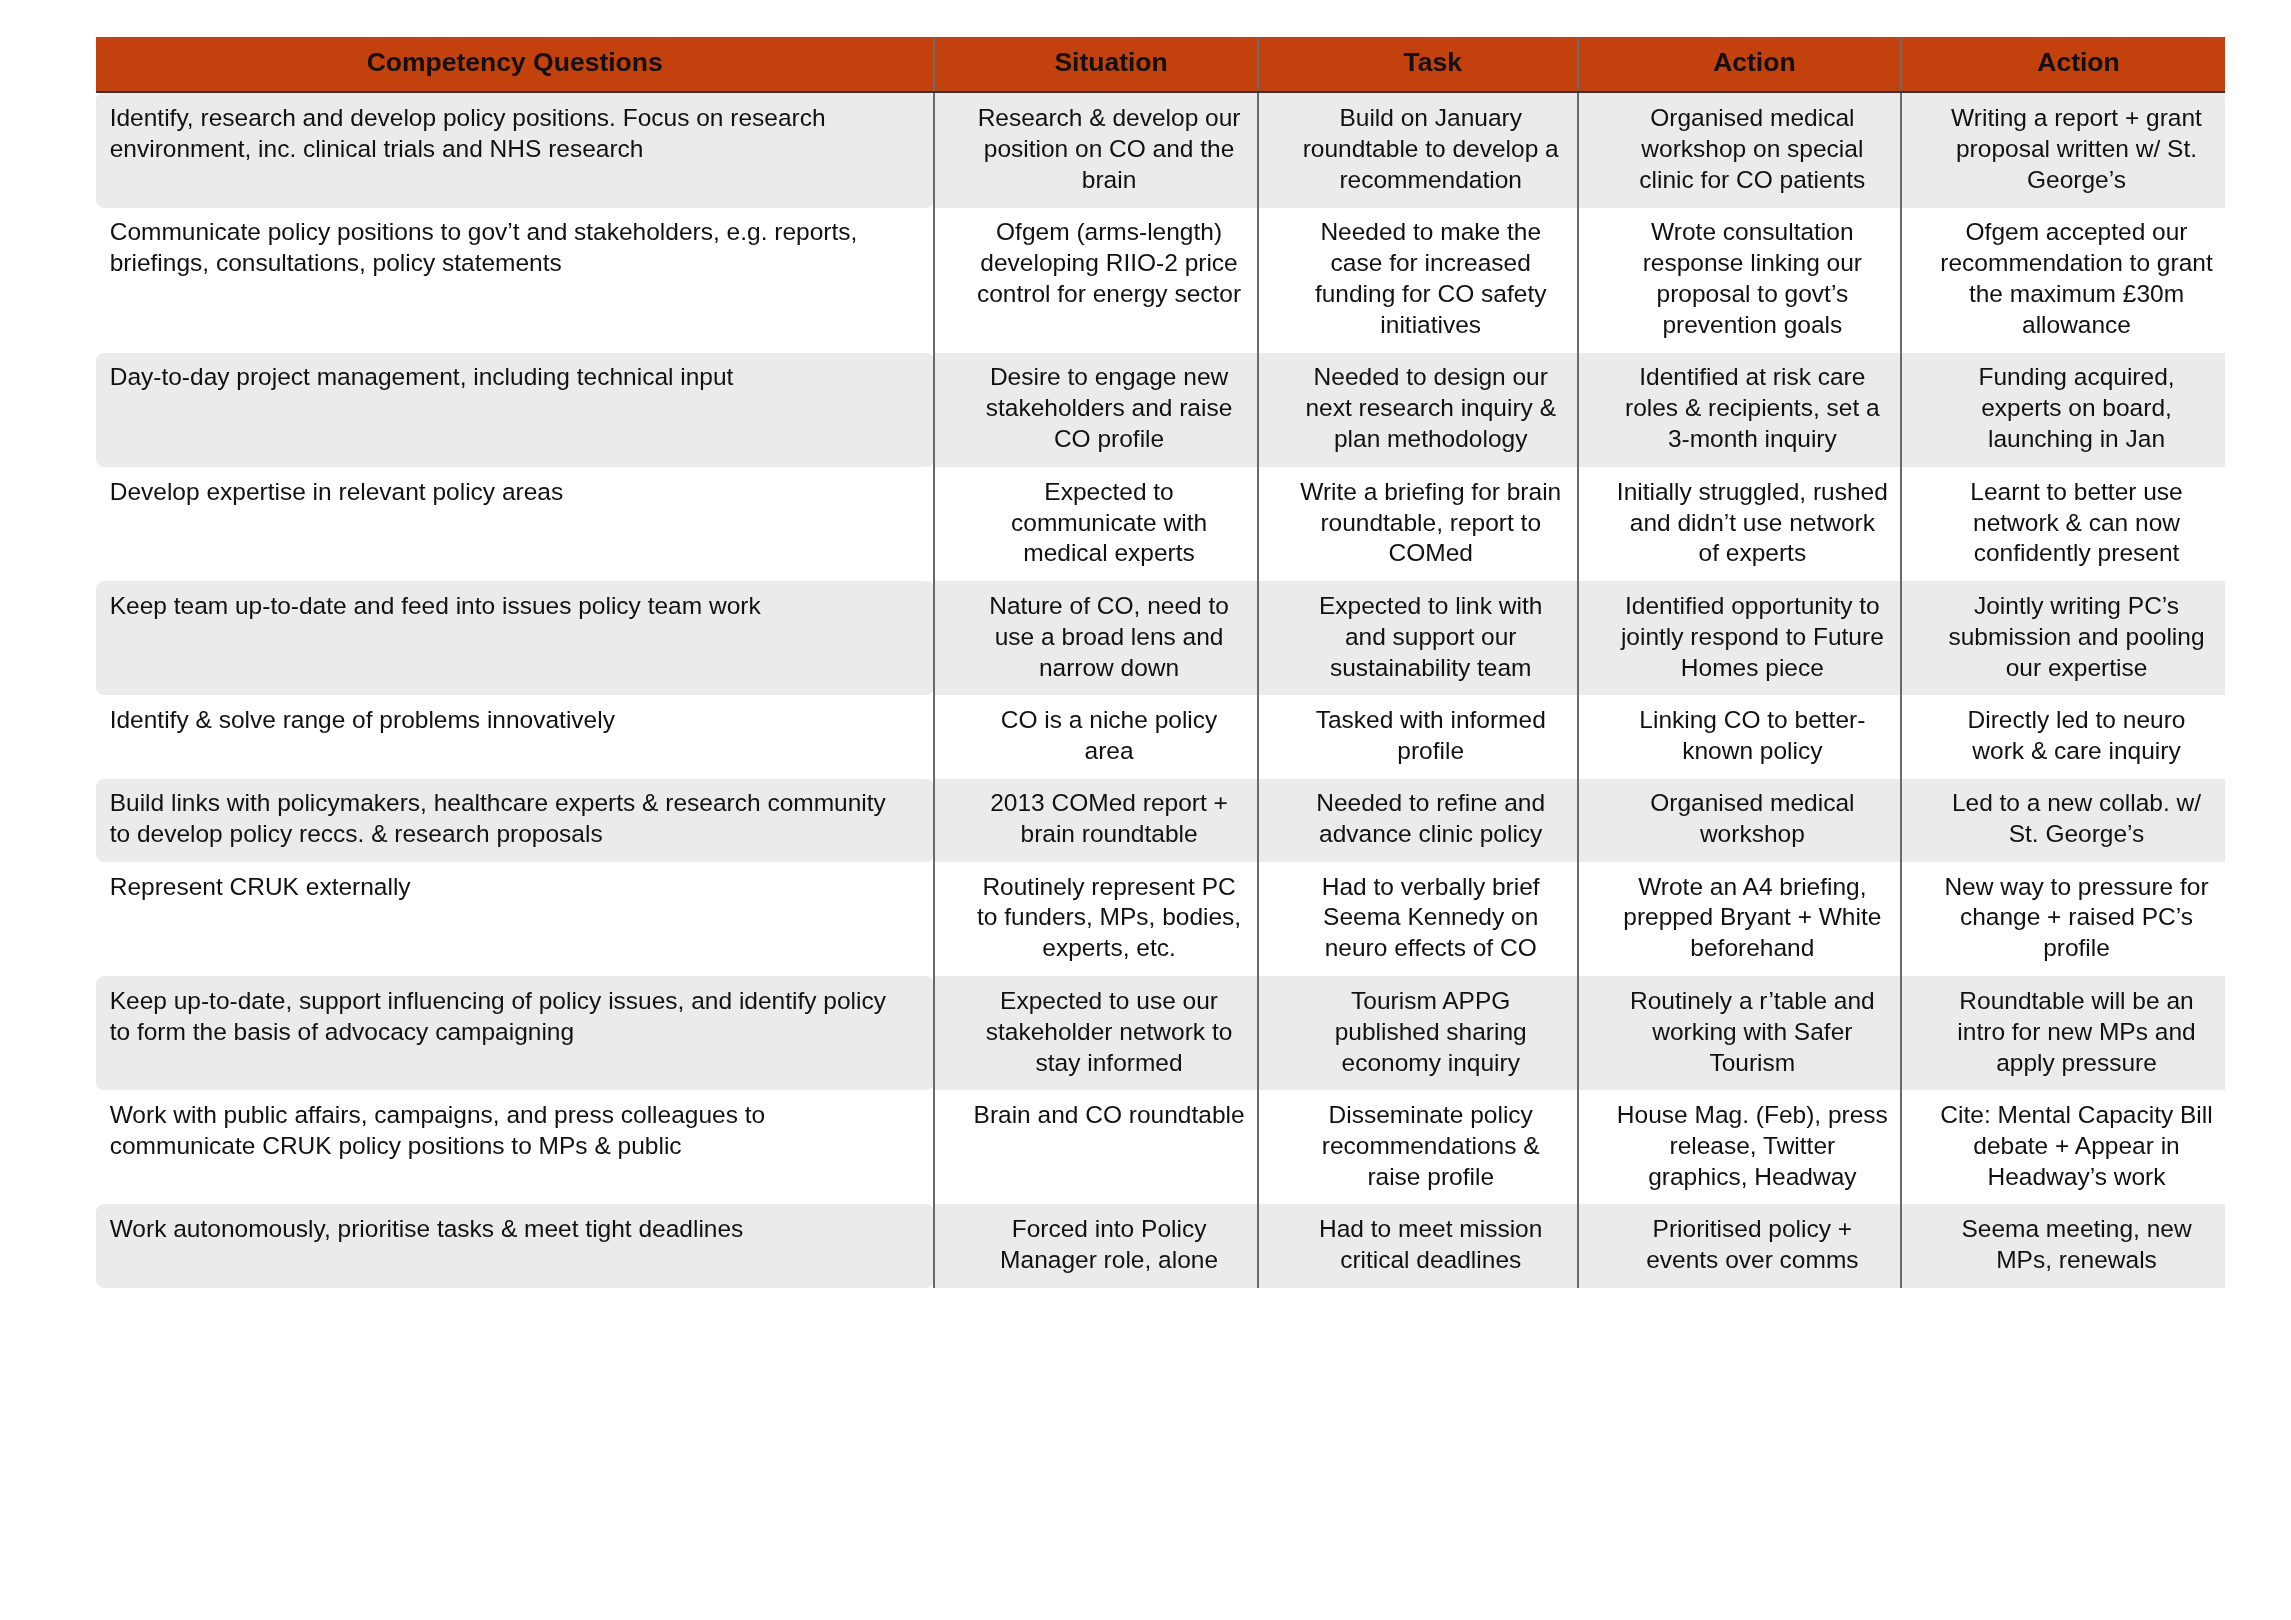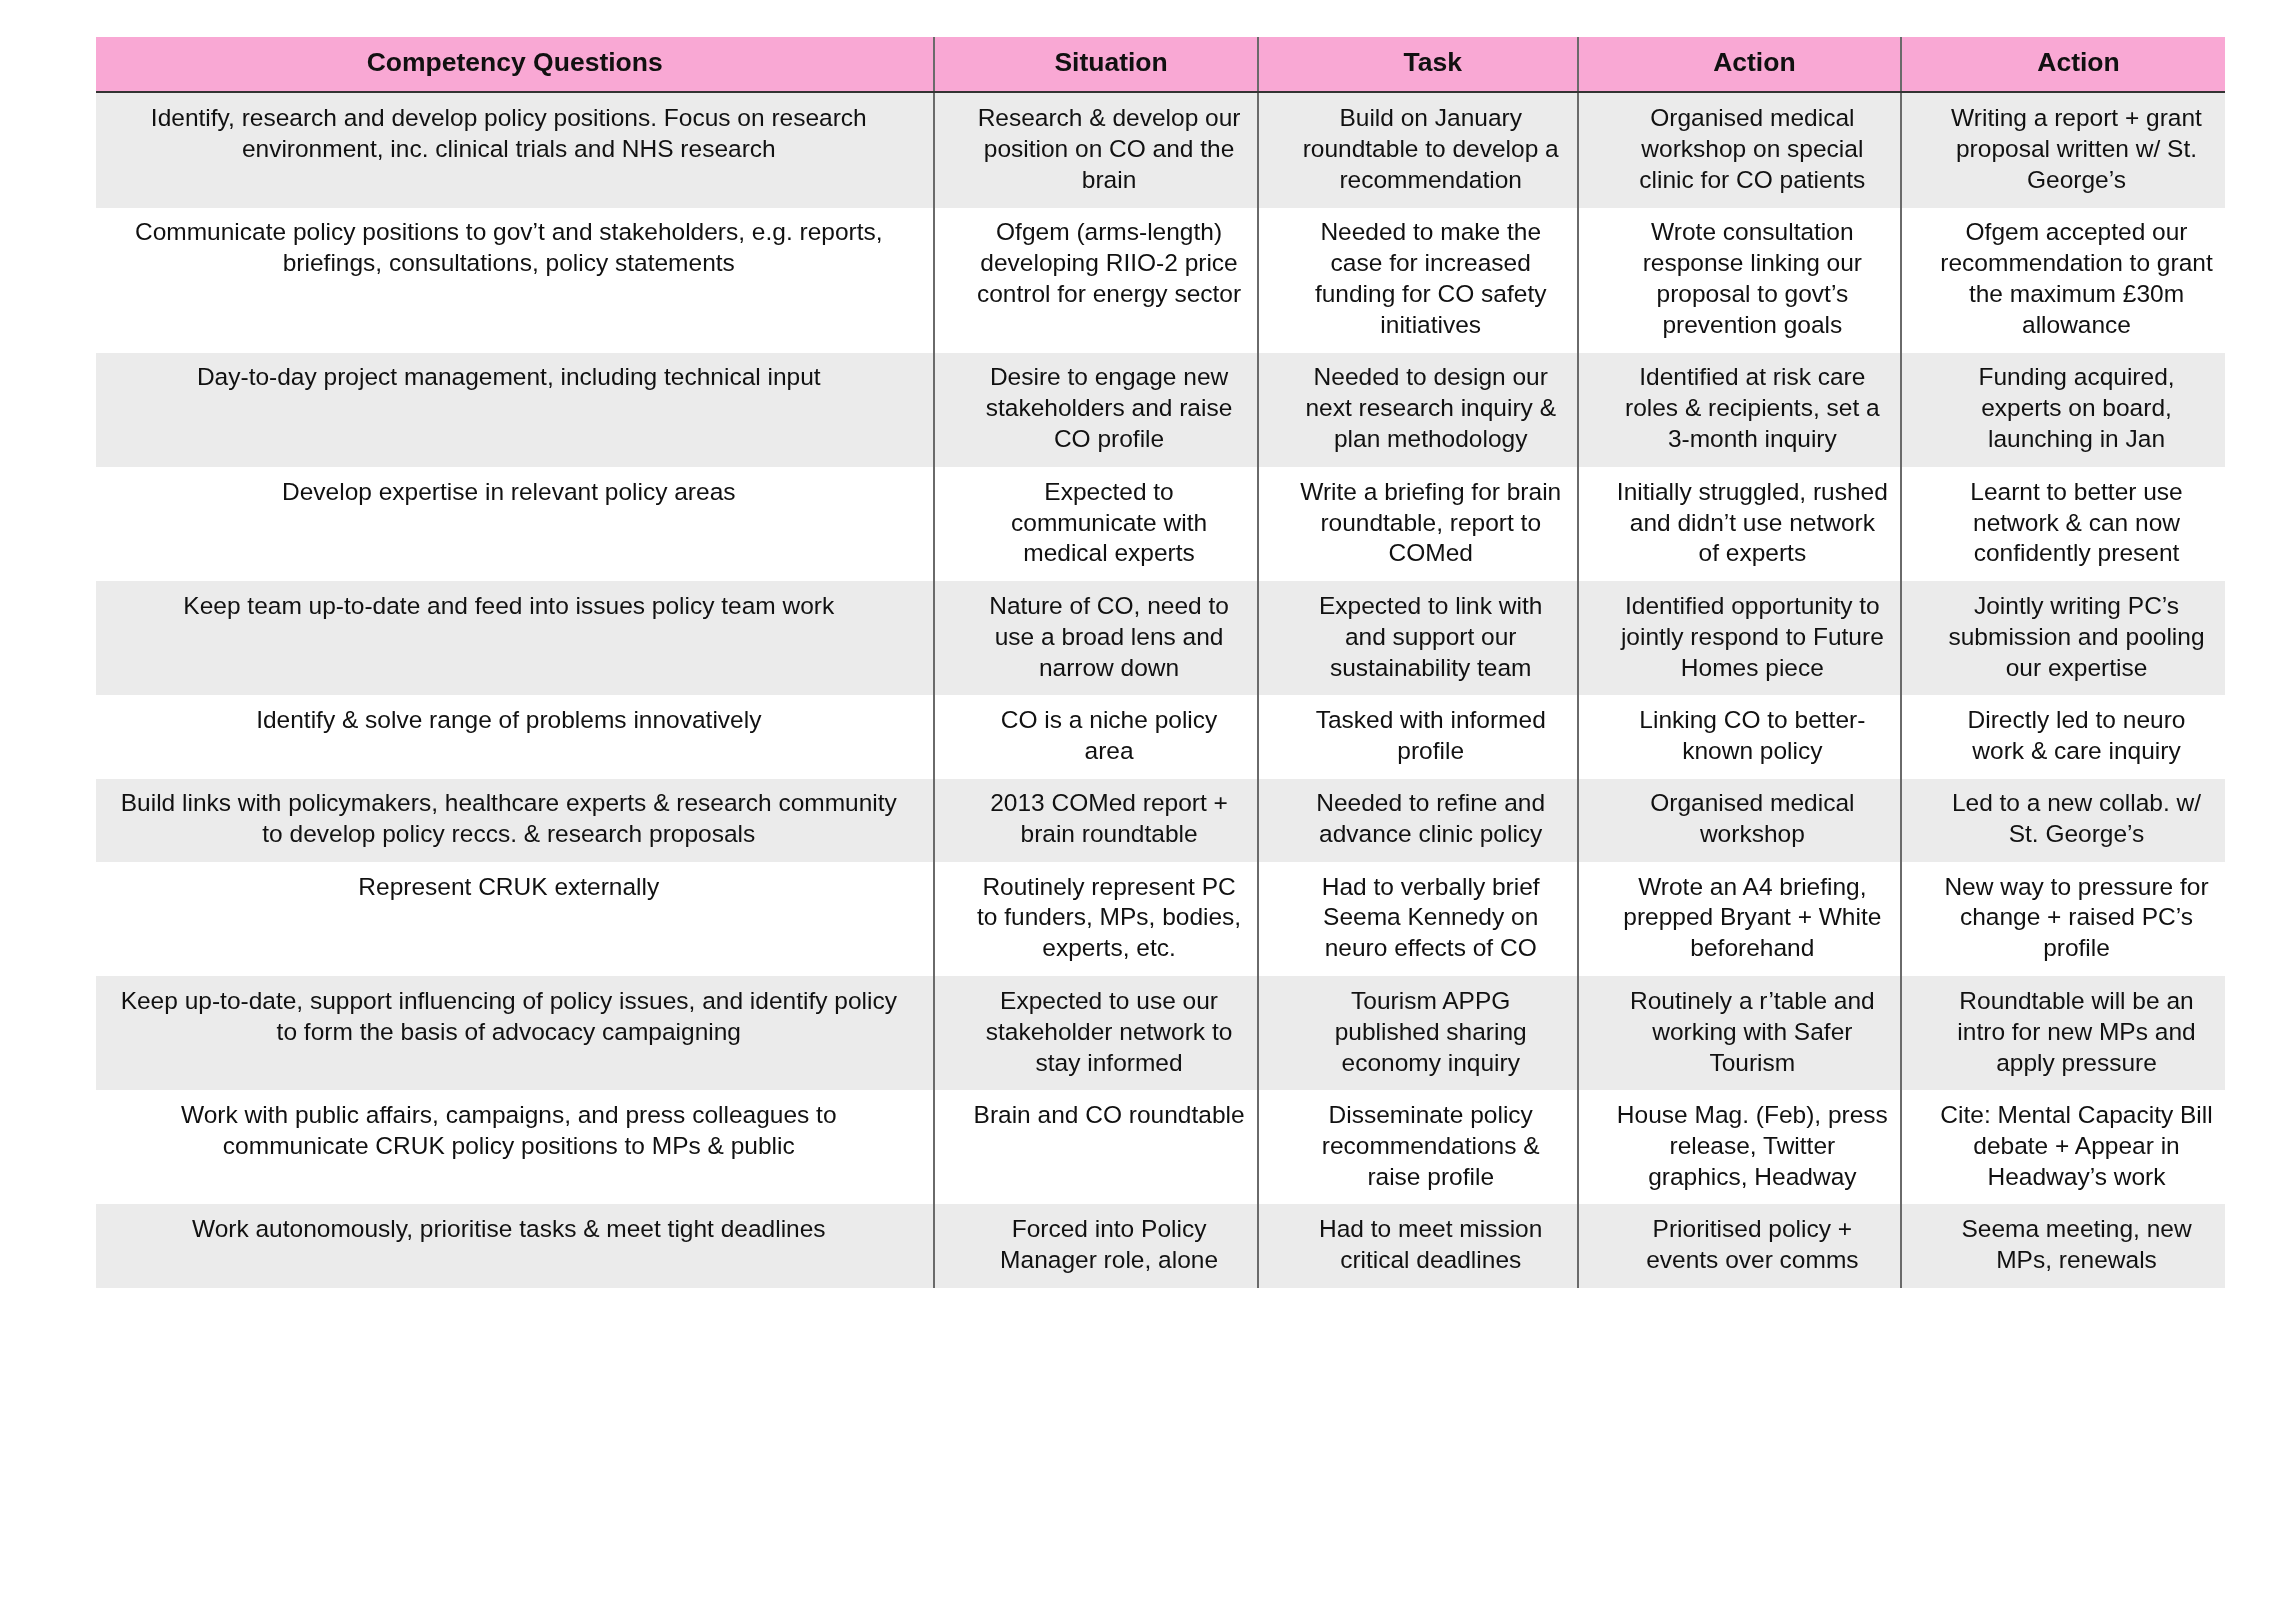--- a/index.html
+++ b/index.html
@@ -24,37 +24,38 @@
   col.c-a { width: 323px; }
   col.c-r { width: 324px; }
 
   thead th {
     font-weight: bold;
     font-size: 26.5px;
     text-align: center;
     vertical-align: bottom;
     padding: 9.8px 7.8px 13.7px 7.8px;
     border-bottom: 2px solid var(--header-underline, #333333);
-    background: #f9a8d4;
+    background: #c2410c;
   }
   th:not(:first-child),
   td:not(:first-child) {
     border-left: 2px solid var(--grid-line, #666666);
     padding-left: 38px;
   }
   tbody td {
     font-size: 24.5px;
     line-height: 1.26;
     vertical-align: top;
     padding: 9.8px 11.8px 11.8px 11.8px;
   }
   td.col-q {
-    text-align: center;
+    text-align: left;
     padding-left: 13.7px;
     padding-right: 25.5px;
+    border-radius: 8px;
   }
   td.col-c {
     text-align: center;
   }
   tbody tr:nth-child(odd) {
     background: var(--row-shade, #ebebeb);
   }
   tbody tr:nth-child(even) {
     background: #ffffff;
   }

